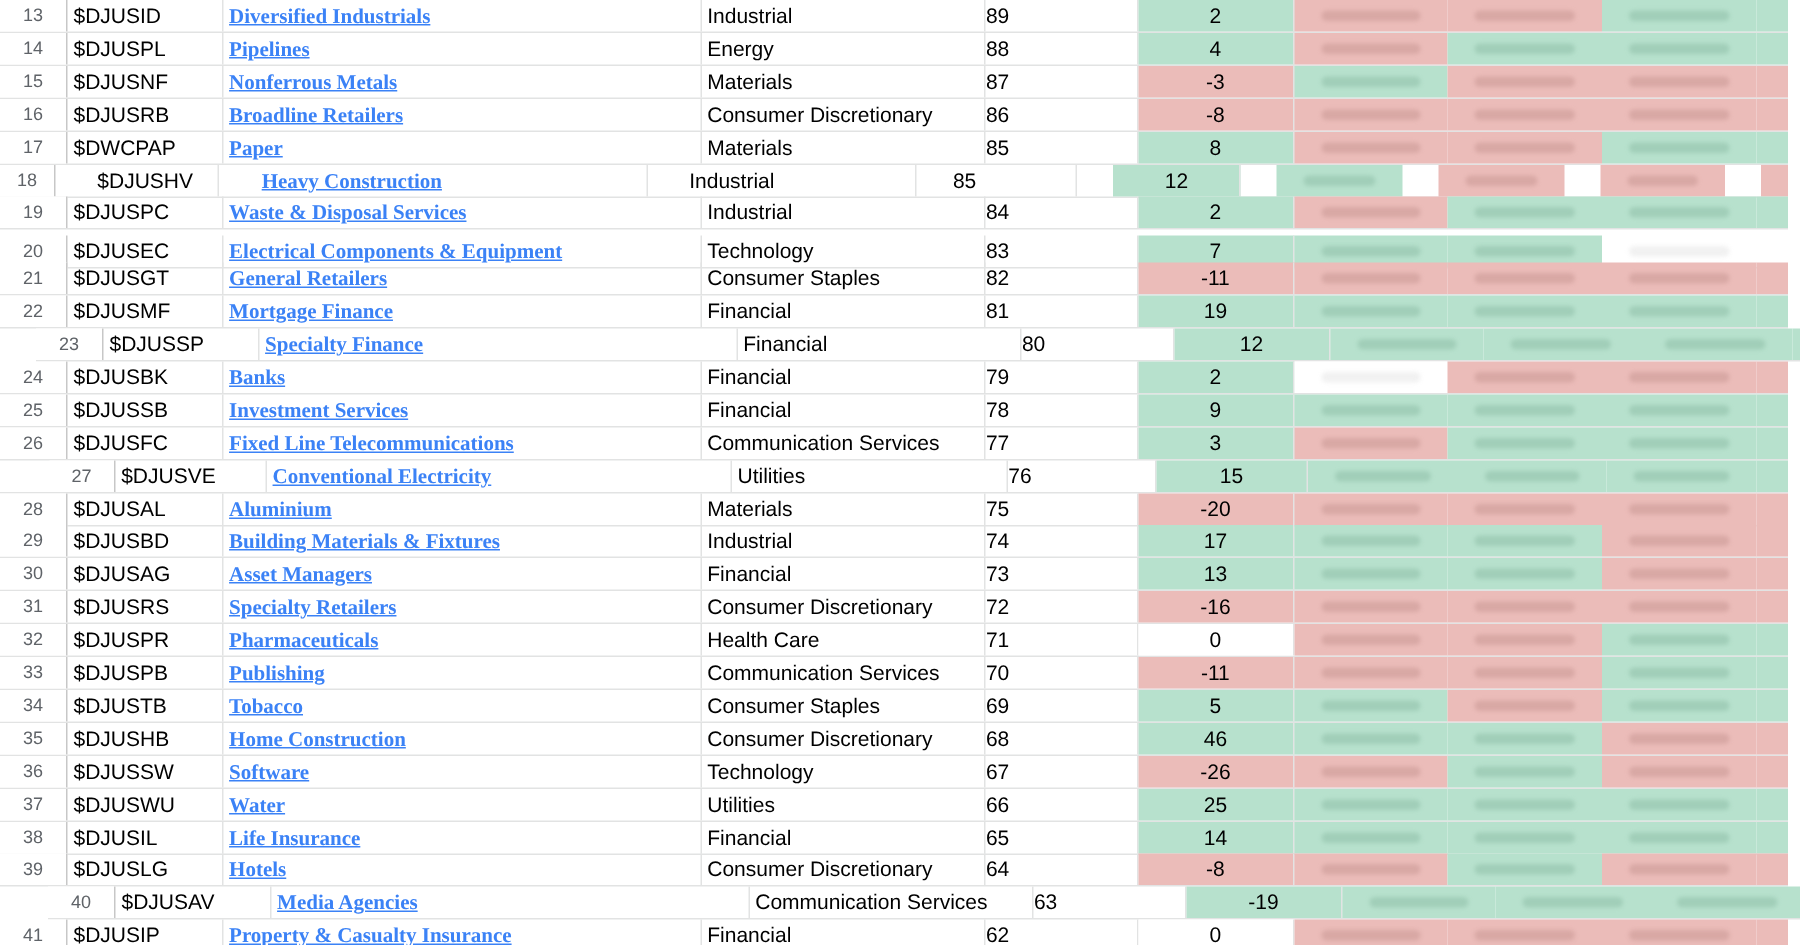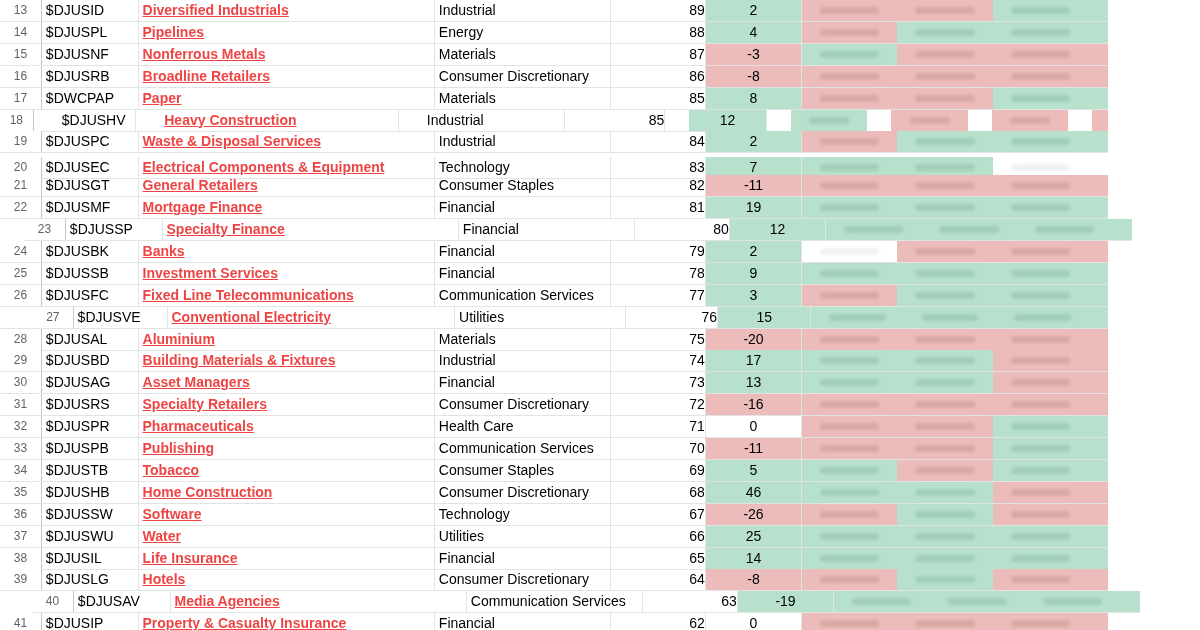--- a/index.html
+++ b/index.html
@@ -1,25 +1,25 @@
 <!DOCTYPE html>
 <html><head>
 <meta charset="utf-8">
 <style>
   html, body { margin: 0; padding: 0; background: #ffffff; }
   body { width: 1200px; height: 630px; overflow: hidden; font-family: "Liberation Sans", sans-serif; }
   .sheet { position: relative; width: 1200px; height: 630px; overflow: hidden; }
-  .row { position: absolute; left: 0; height: 22px; width: 1108px; display: flex; border-bottom: 1px solid #e2e3e3; box-sizing: border-box; }
+  .row { position: absolute; left: 0; height: 22px; width: 1192px; display: flex; border-bottom: 1px solid #e2e3e3; box-sizing: border-box; }
   .cell { box-sizing: border-box; height: 21px; line-height: 21px; font-size: 14px; color: #000; white-space: nowrap; overflow: hidden; border-right: 1px solid #e2e3e3; }
   .rownum { width: 46px; text-align: center; color: #5f6368; font-size: 12px; border-right: 1px solid #c7c7c7; background: #ffffff; }
   .ticker { width: 106px; padding-left: 4px; }
   .name { width: 326px; padding-left: 4px; }
-  .name a { color: #ef4444; font-weight: bold; text-decoration: underline; }
+  .name a { color: #3b82f6; font-weight: bold; text-decoration: underline; font-family: Liberation Serif, serif; }
   .sector { width: 194px; padding-left: 4px; }
-  .rank { width: 104px; text-align: right; }
+  .rank { width: 104px; text-align: left; }
   .change { width: 106px; text-align: center; }
   .blur { width: 105px; position: relative; border-right: none; }
   .blur.last { width: 22px; }
   .blur .smear { position: absolute; left: 18px; right: 18px; top: 7px; height: 7px; border-radius: 4px; filter: blur(1.5px); opacity: .55; }
   .G { background: #b7e1cd; }
   .R { background: #ebbcb9; }
   .W { background: #ffffff; }
   .G .smear { background: #8fbfa8; }
   .R .smear { background: #c99894; }
   .W .smear { background: #e6e6e6; }

